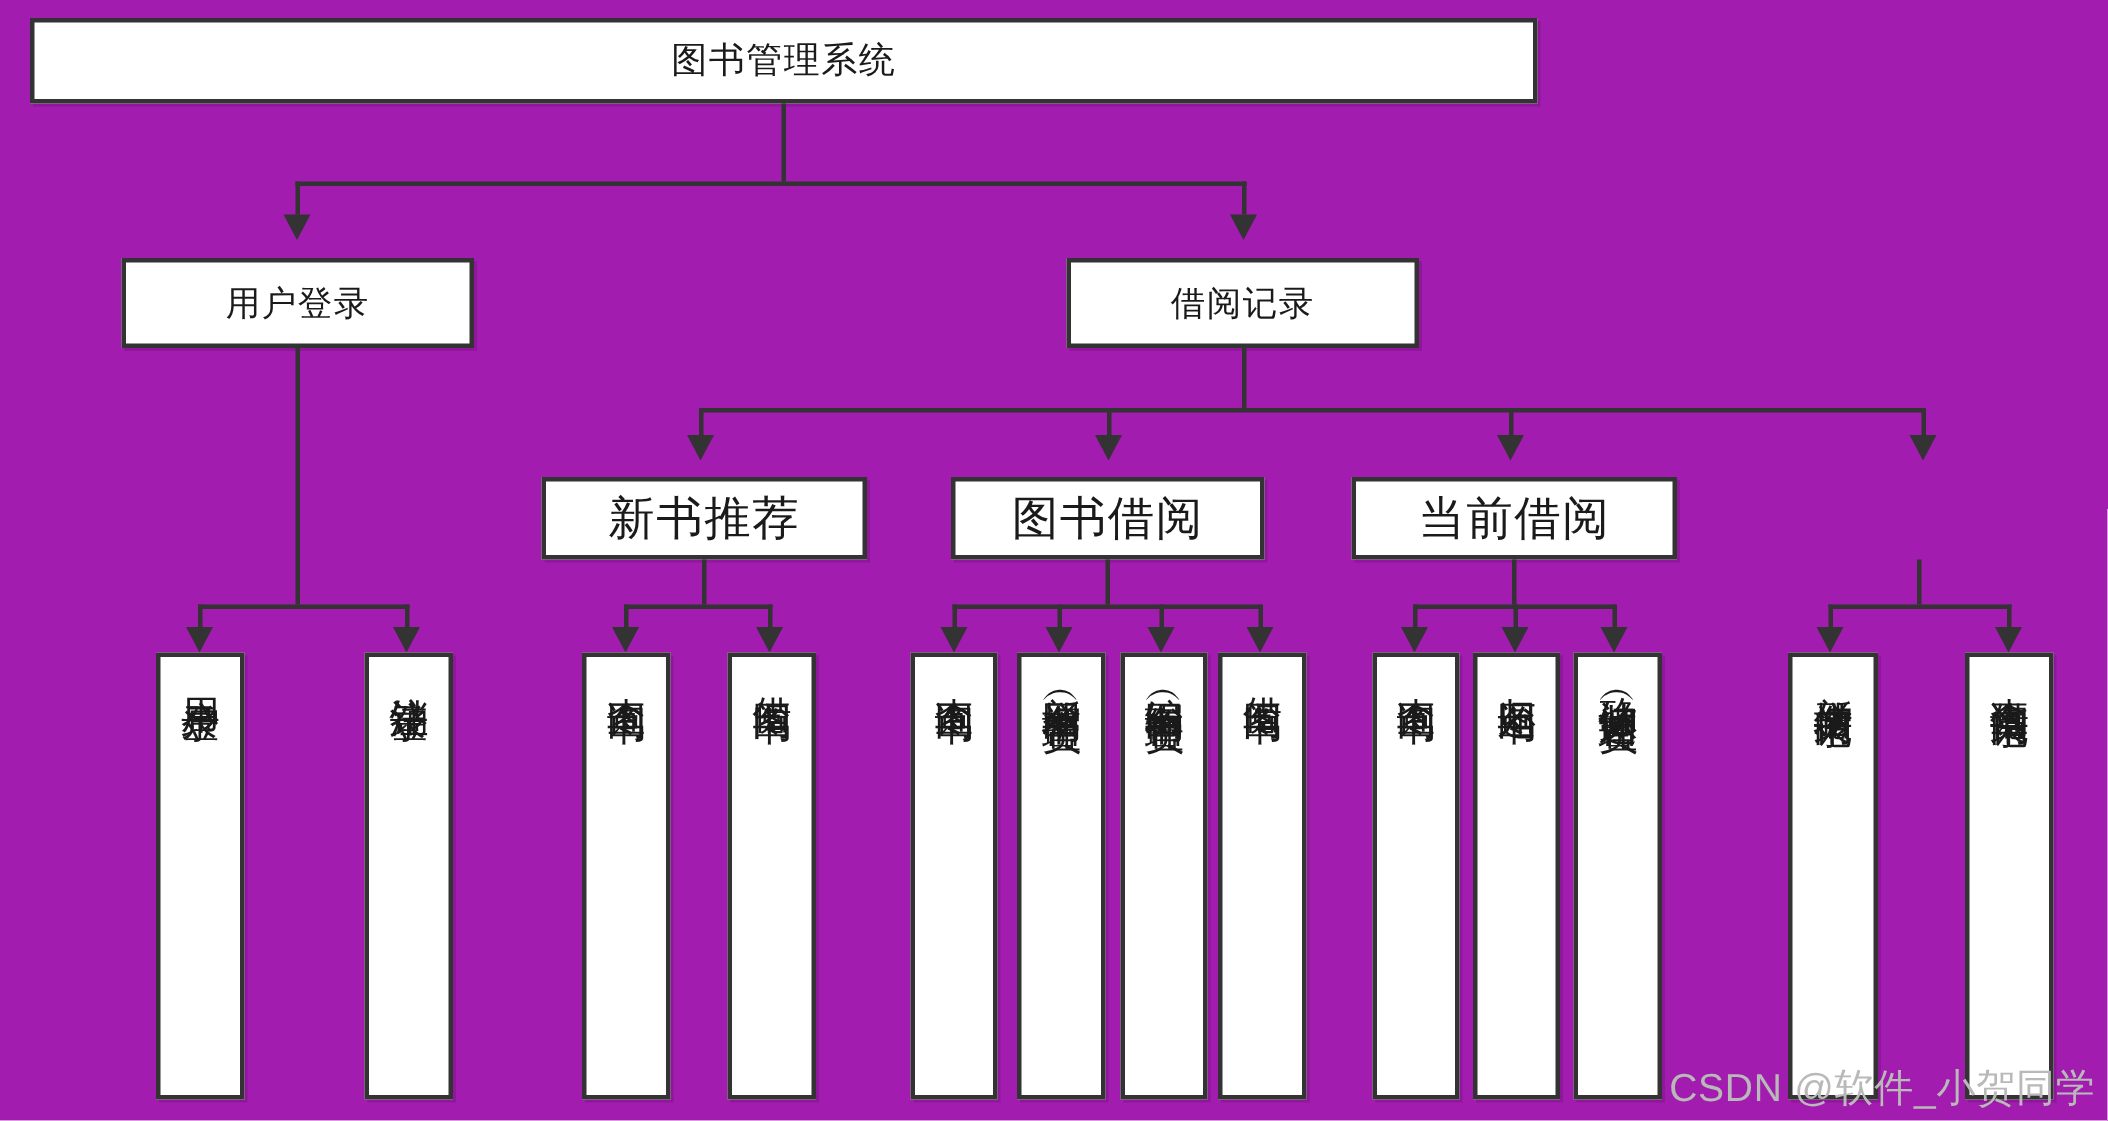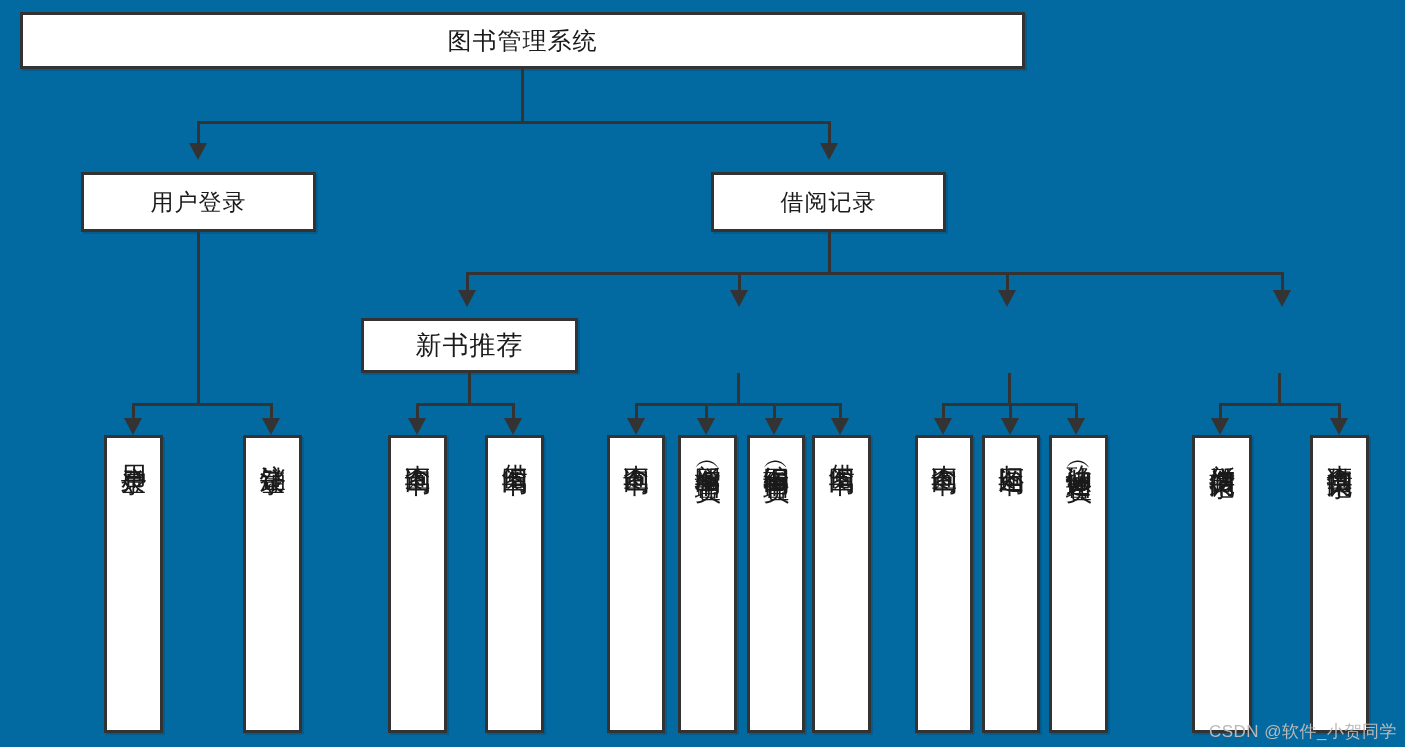--- a/index.html
+++ b/index.html
@@ -8,21 +8,21 @@
     background: #ffffff;
   }
   body {
     font-family: "Liberation Sans", "DejaVu Sans", sans-serif;
     color: #1a1a1a;
   }
   #canvas {
     position: relative;
     width: 1405px;
     height: 747px;
-    background: #0369a1;
+    background: #a21caf;
     overflow: hidden;
   }
   
   .node {
     position: absolute;
     box-sizing: border-box;
     border: 3px solid #333333;
     background: #ffffff;
     display: flex;
     align-items: center;
@@ -32,21 +32,21 @@
   }
   .node .label {
     font-size: 23px;
     line-height: 1.15;
     letter-spacing: 1px;
     color: #1a1a1a;
     white-space: nowrap;
   }
   .node.root .label { font-size: 24px; }
   .node.level2 .label { font-size: 23px; }
-  .node.level3 .label { font-size: 26px; }
+  .node.level3 .label { font-size: 31px; }
 
   
   .node.leaf {
     align-items: flex-start;
     justify-content: center;
     padding-top: 6px;
   }
   .node.leaf .label {
     writing-mode: vertical-rl;
     text-orientation: upright;
@@ -72,21 +72,21 @@
     border-left: 9px solid transparent;
     border-right: 9px solid transparent;
     border-top: 17px solid #333333;
   }
 
   
   #watermark {
     position: absolute;
     right: 8px;
     bottom: 4px;
-    font-size: 17px;
+    font-size: 26px;
     color: #b9b9b9;
     letter-spacing: 0.5px;
     white-space: nowrap;
     pointer-events: none;
   }
 </style>
 </head>
 <body>
 
 <div id="canvas">
@@ -131,20 +131,26 @@
   <div class="vline" style="left:1006px; top:272px; height:18px;"></div>
   <div class="vline" style="left:1281px; top:272px; height:18px;"></div>
   <div class="arrow" style="left:458px; top:290px;"></div>
   <div class="arrow" style="left:730px; top:290px;"></div>
   <div class="arrow" style="left:998px; top:290px;"></div>
   <div class="arrow" style="left:1273px; top:290px;"></div>
 
   <div class="node level3" style="left:361px; top:318px; width:217px; height:55px;">
     <span class="label">新书推荐</span>
   </div>
+  <div class="node level3" style="left:634px; top:318px; width:209px; height:55px;">
+    <span class="label">图书借阅</span>
+  </div>
+  <div class="node level3" style="left:901px; top:318px; width:217px; height:55px;">
+    <span class="label">当前借阅</span>
+  </div>
 
   <div class="vline" style="left:468px; top:373px; height:30px;"></div>
   <div class="hline" style="left:416px; top:403px; width:99px;"></div>
   <div class="vline" style="left:416px; top:403px; height:15px;"></div>
   <div class="vline" style="left:512px; top:403px; height:15px;"></div>
   <div class="arrow" style="left:408px; top:418px;"></div>
   <div class="arrow" style="left:504px; top:418px;"></div>
 
   <div class="node leaf" style="left:388px; top:435px; width:59px; height:298px;">
     <span class="label">查询图书</span>

